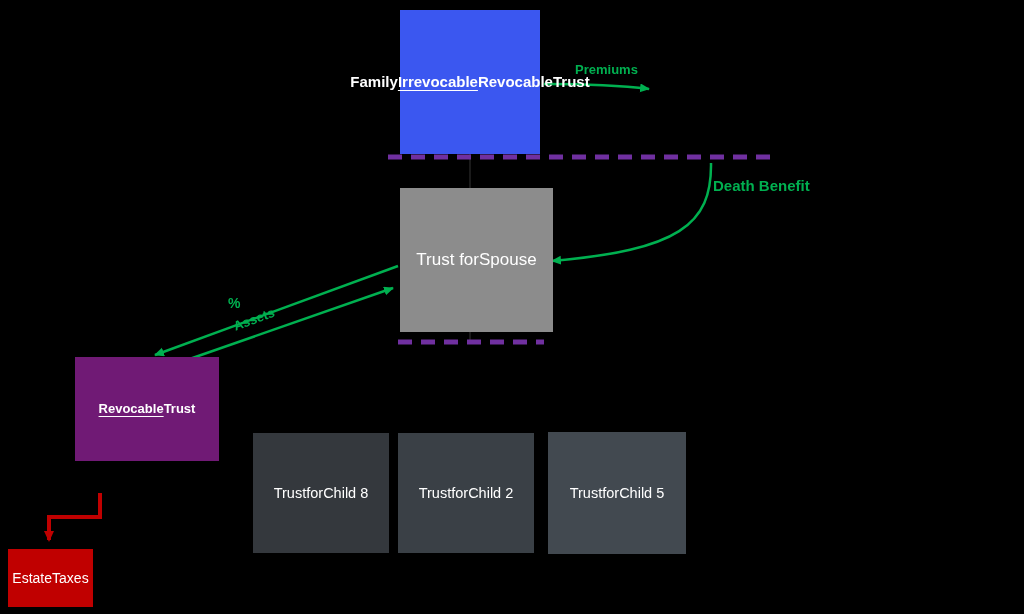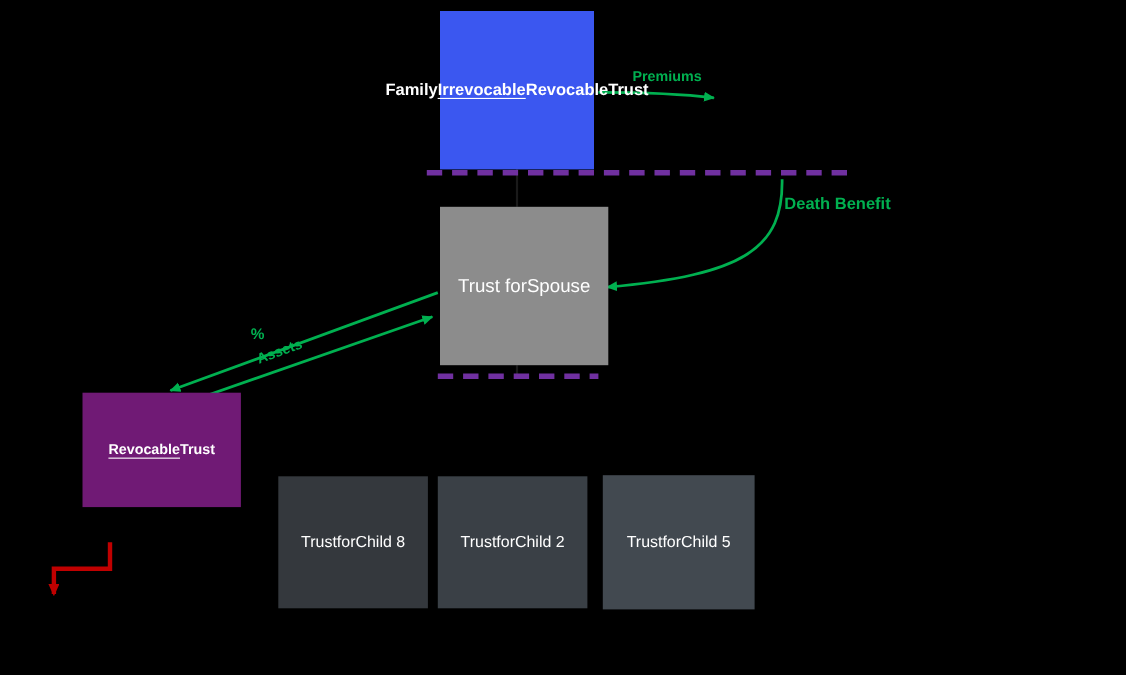--- a/index.html
+++ b/index.html
@@ -68,20 +68,24 @@
   <div class="box" id="spouse-box">
     <span>Trust for</span>
     <span>Spouse</span>
   </div>
 
   <div class="box" id="revocable-box">
     <span class="underline">Revocable</span>
     <span>Trust</span>
   </div>
 
+  <div class="box" id="estate-box">
+    <span>Estate</span>
+    <span>Taxes</span>
+  </div>
 
   <div class="box" id="child1-box">
     <span>Trust</span>
     <span>for</span>
     <span>Child 8</span>
   </div>
 
   <div class="box" id="child2-box">
     <span>Trust</span>
     <span>for</span>

